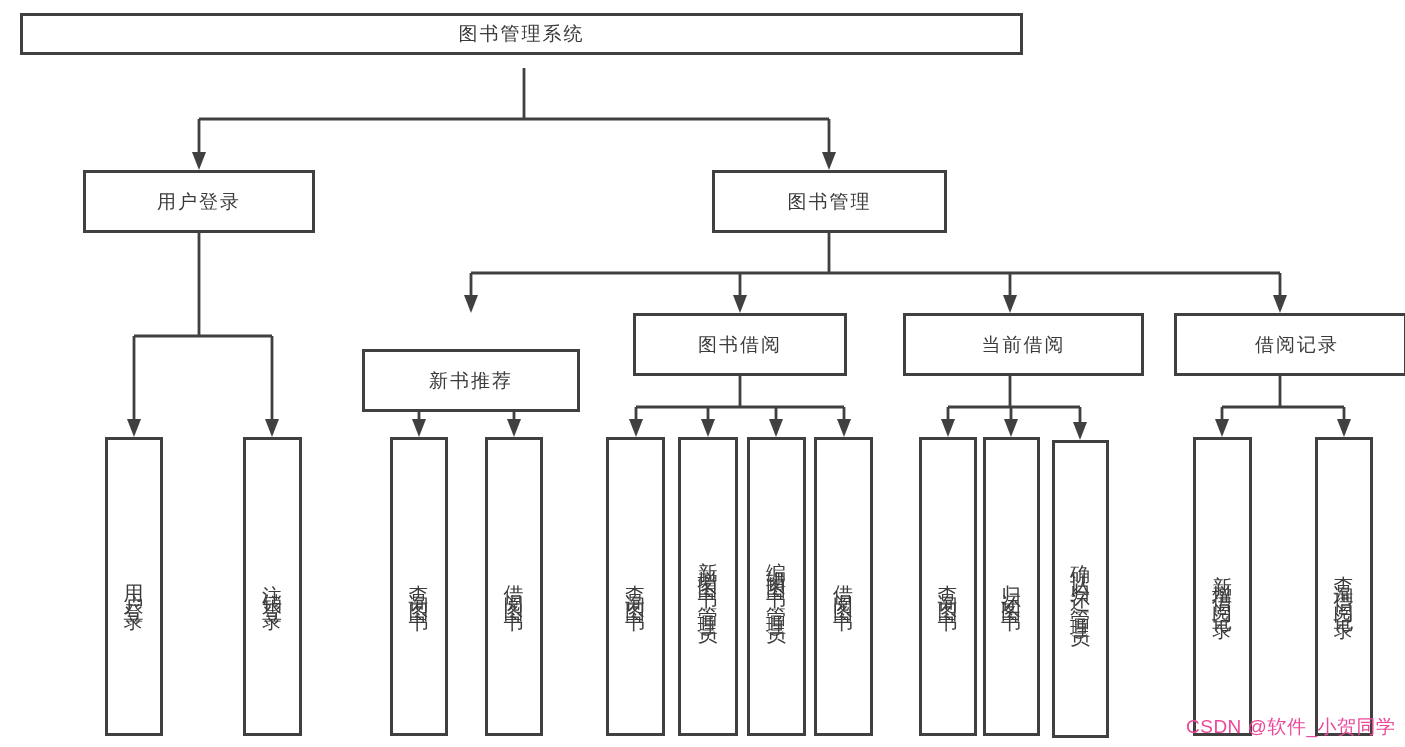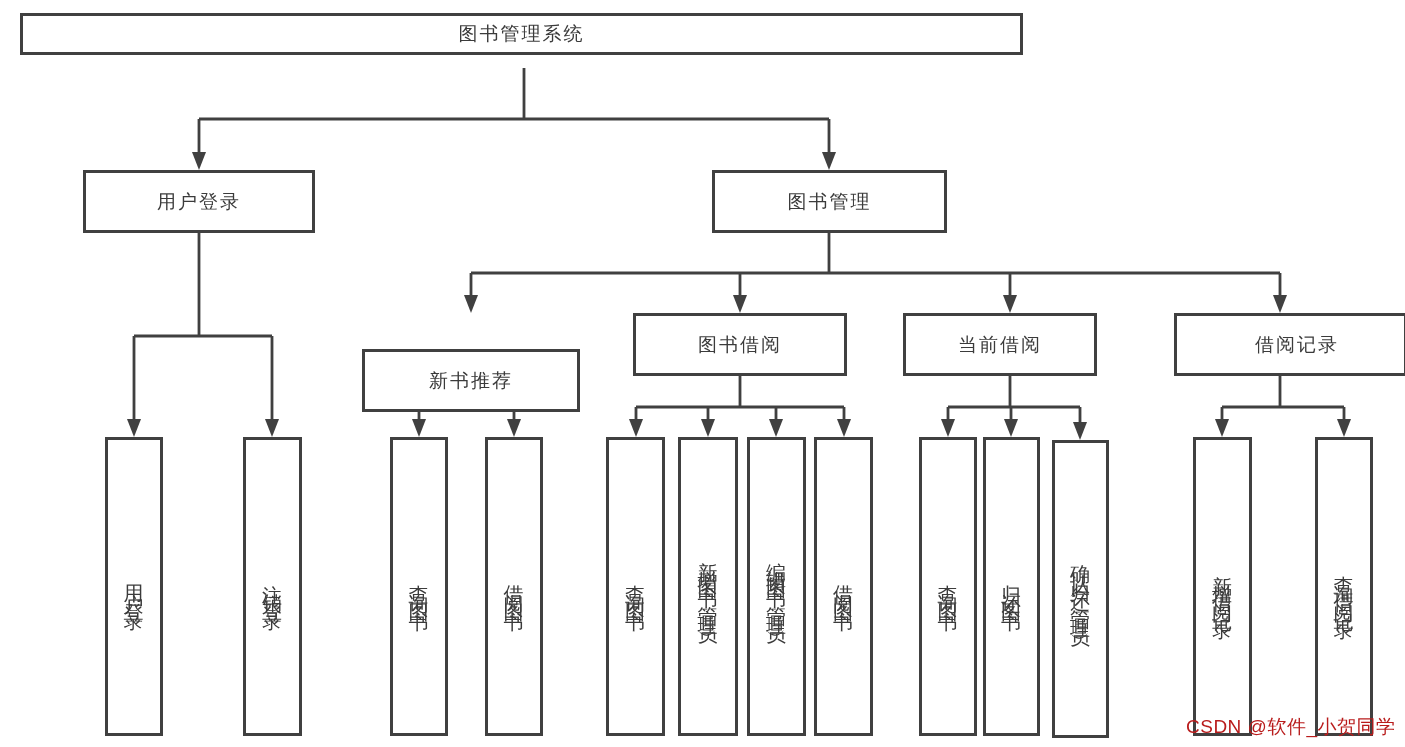--- a/index.html
+++ b/index.html
@@ -16,21 +16,21 @@
   .node-h{font-size:19px;letter-spacing:2px;}
   .node-root{left:20px;top:13px;width:1003px;height:42px;}
   .node-l2,.node-l3{height:63px;}
   .node-leaf{top:437px;width:58px;height:299px;}
   .vtext{
     writing-mode:vertical-rl;text-orientation:mixed;
     font-size:20px;letter-spacing:9px;line-height:1;color:#3b3b3b;
   }
   .watermark{
     position:absolute;left:1186px;top:714px;z-index:3;
-    font-size:19px;color:#b91c1c;letter-spacing:0.5px;white-space:nowrap;
+    font-size:19px;color:#ec4899;letter-spacing:0.5px;white-space:nowrap;
   }
 </style>
 </head>
 <body>
 
 <div class="canvas">
 
   <svg class="wires" width="1405" height="747" viewBox="0 0 1405 747">
     <g stroke="#404040" stroke-width="2.8" fill="none">
 
@@ -81,21 +81,21 @@
   <div class="node node-h node-l2" style="left:712px;top:170px;width:235px;">
     <span>图书管理</span>
   </div>
 
   <div class="node node-h node-l3" style="left:362px;top:313px;width:218px;margin-top:36px;">
     <span>新书推荐</span>
   </div>
   <div class="node node-h node-l3" style="left:633px;top:313px;width:214px;">
     <span>图书借阅</span>
   </div>
-  <div class="node node-h node-l3" style="left:903px;top:313px;width:194px;">
+  <div class="node node-h node-l3" style="left:903px;top:313px;width:241px;">
     <span>当前借阅</span>
   </div>
   <div class="node node-h node-l3" style="left:1174px;top:313px;width:233px;padding-left:13px;">
     <span>借阅记录</span>
   </div>
 
   <div class="node node-leaf" style="left:105px;">
     <span class="vtext">用户登录</span>
   </div>
   <div class="node node-leaf" style="left:243px;width:59px;">

